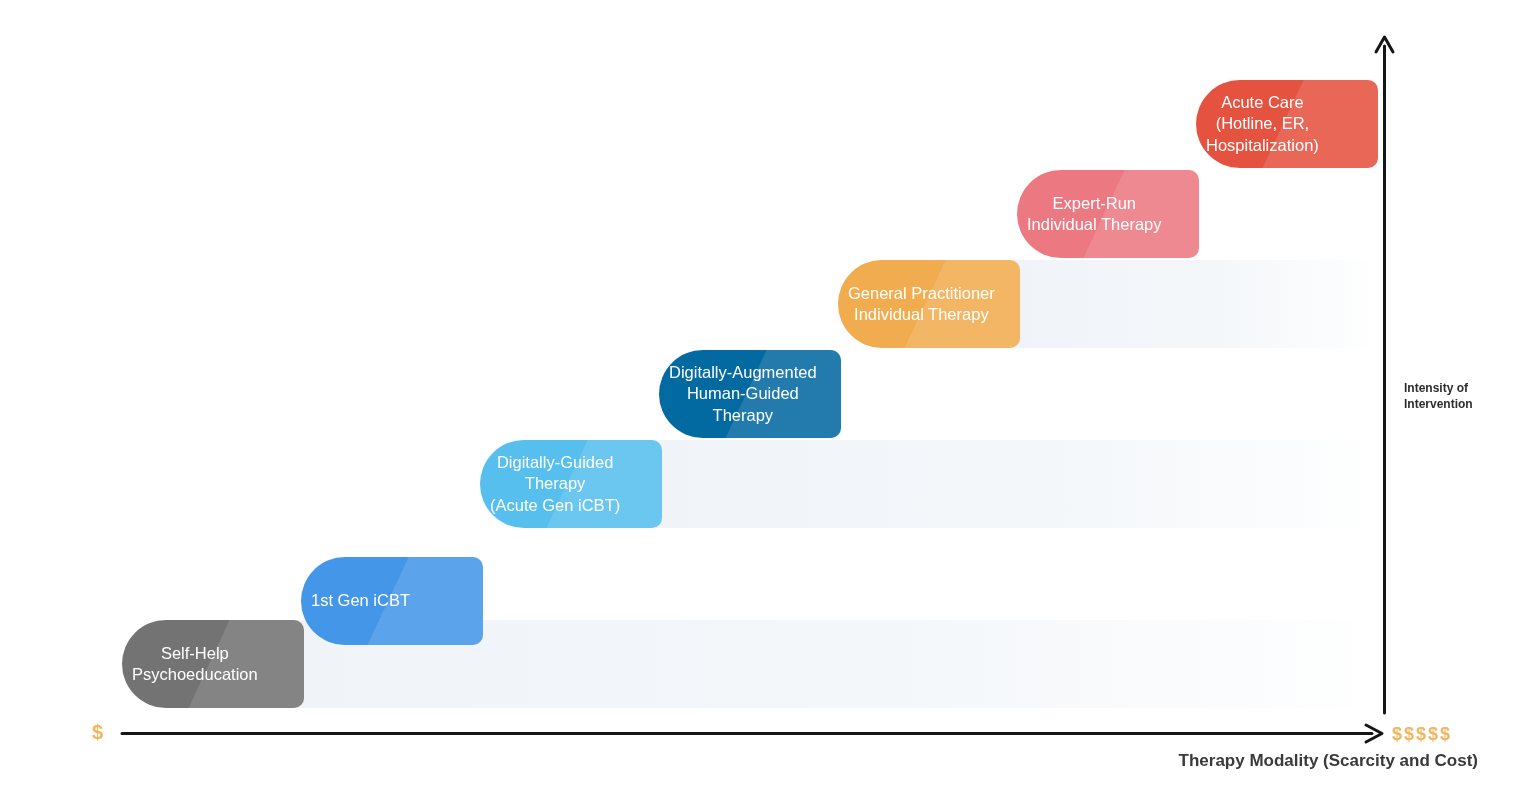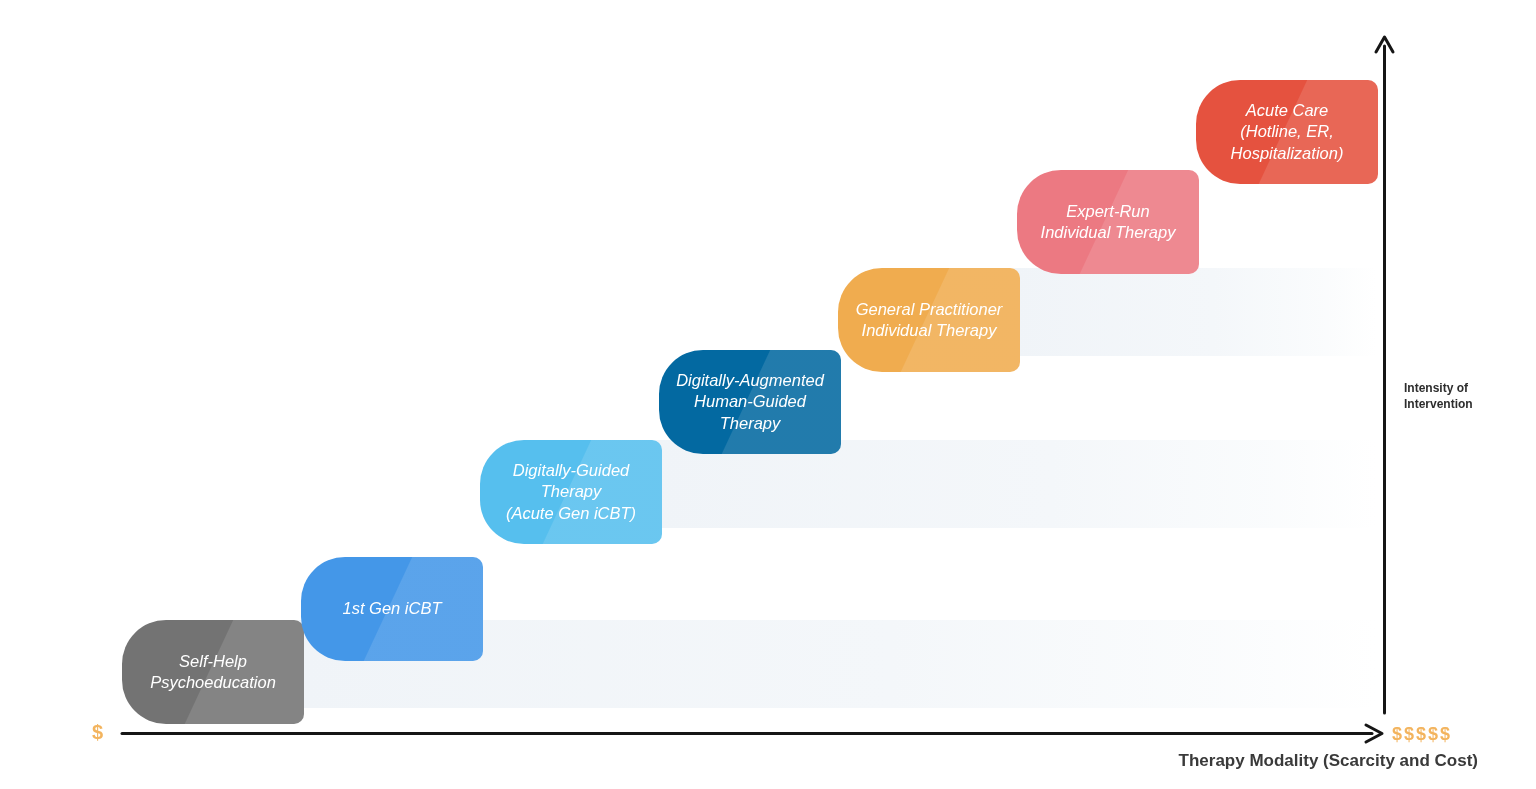--- a/index.html
+++ b/index.html
@@ -16,23 +16,23 @@
     letter-spacing:-0.5px;white-space:nowrap;
   }
   .axes{position:absolute;left:0;top:0;pointer-events:none;}
   .steps-layer{position:absolute;left:0;top:0;width:100%;height:100%;}
   .step{position:absolute;width:182px;height:88px;}
   .band{
     position:absolute;top:0;height:88px;
     background:linear-gradient(to right,#f0f4f8 0%,#f4f7fa 55%,rgba(246,249,251,0.55) 85%,rgba(255,255,255,0) 100%);
   }
   .pill{
-    position:absolute;left:0;top:0;width:182px;height:104px;
+    position:absolute;left:0;top:0;width:182px;height:88px;
     border-radius:44px 10px 10px 44px;
-    display:flex;align-items:center;justify-content:center;font-style:italic;
+    display:flex;align-items:center;justify-content:flex-start;
   }
   .pill::after{
     content:'';position:absolute;inset:0;border-radius:inherit;
     background:linear-gradient(115deg, rgba(255,255,255,0) 48%, rgba(255,255,255,0.12) 48.5%);
   }
   .pill-label{
     position:relative;z-index:1;
     color:#ffffff;font-size:16.5px;line-height:1.28;
     text-align:center;white-space:pre-line;
     padding:0 10px;
@@ -92,21 +92,21 @@
 (Acute Gen iCBT)</span>
         </div>
       </div>
       <div class="step" style="left: 659px; top: 350px;">
         <div class="pill" style="background: #0369a1;">
           <span class="pill-label">Digitally-Augmented
 Human-Guided
 Therapy</span>
         </div>
       </div>
-      <div class="step" style="left: 838px; top: 268px;">
+      <div class="step" style="left: 838px; top: 260px;">
         <div class="band" style="left: 176px; width: 362px;"></div>
         <div class="pill" style="background: rgb(240, 172, 79);">
           <span class="pill-label">General Practitioner
 Individual Therapy</span>
         </div>
       </div>
       <div class="step" style="left: 1017px; top: 170px;">
         <div class="pill" style="background: rgb(236, 121, 130);">
           <span class="pill-label">Expert-Run
 Individual Therapy</span>

